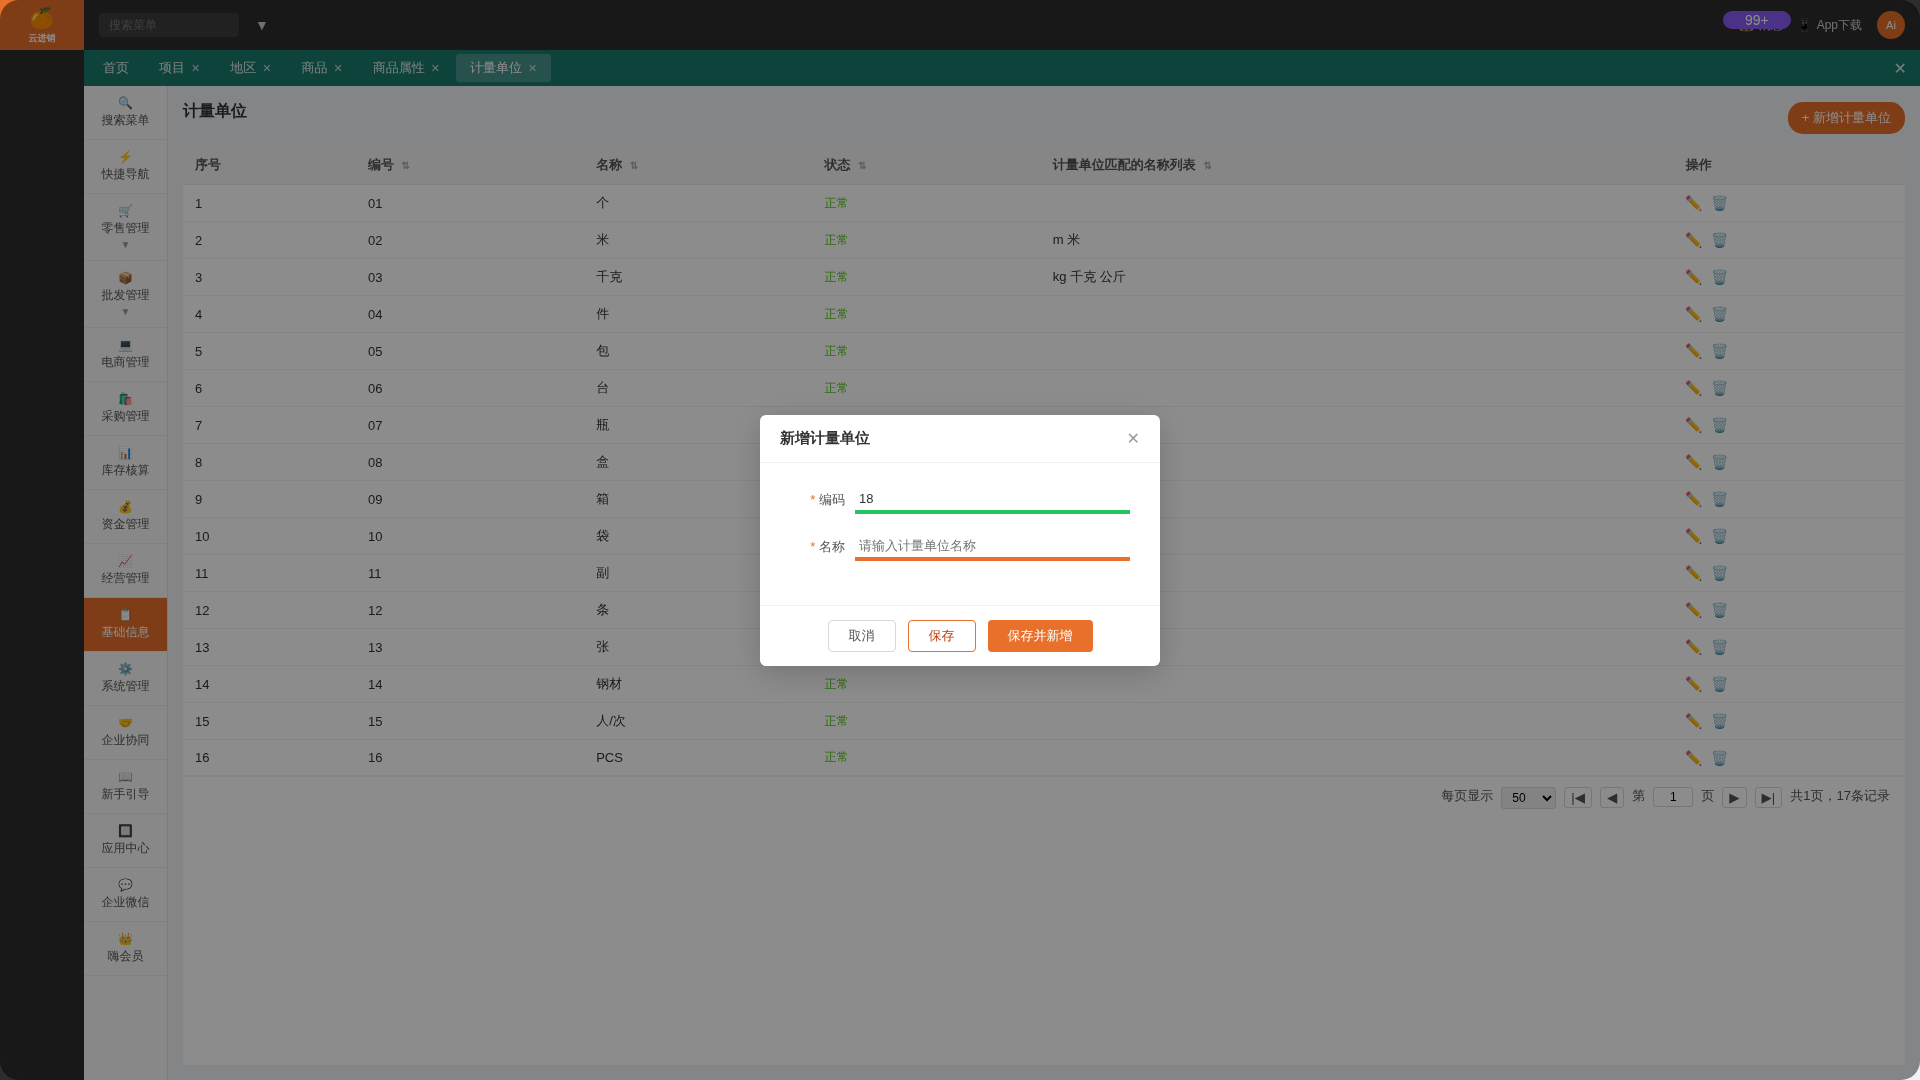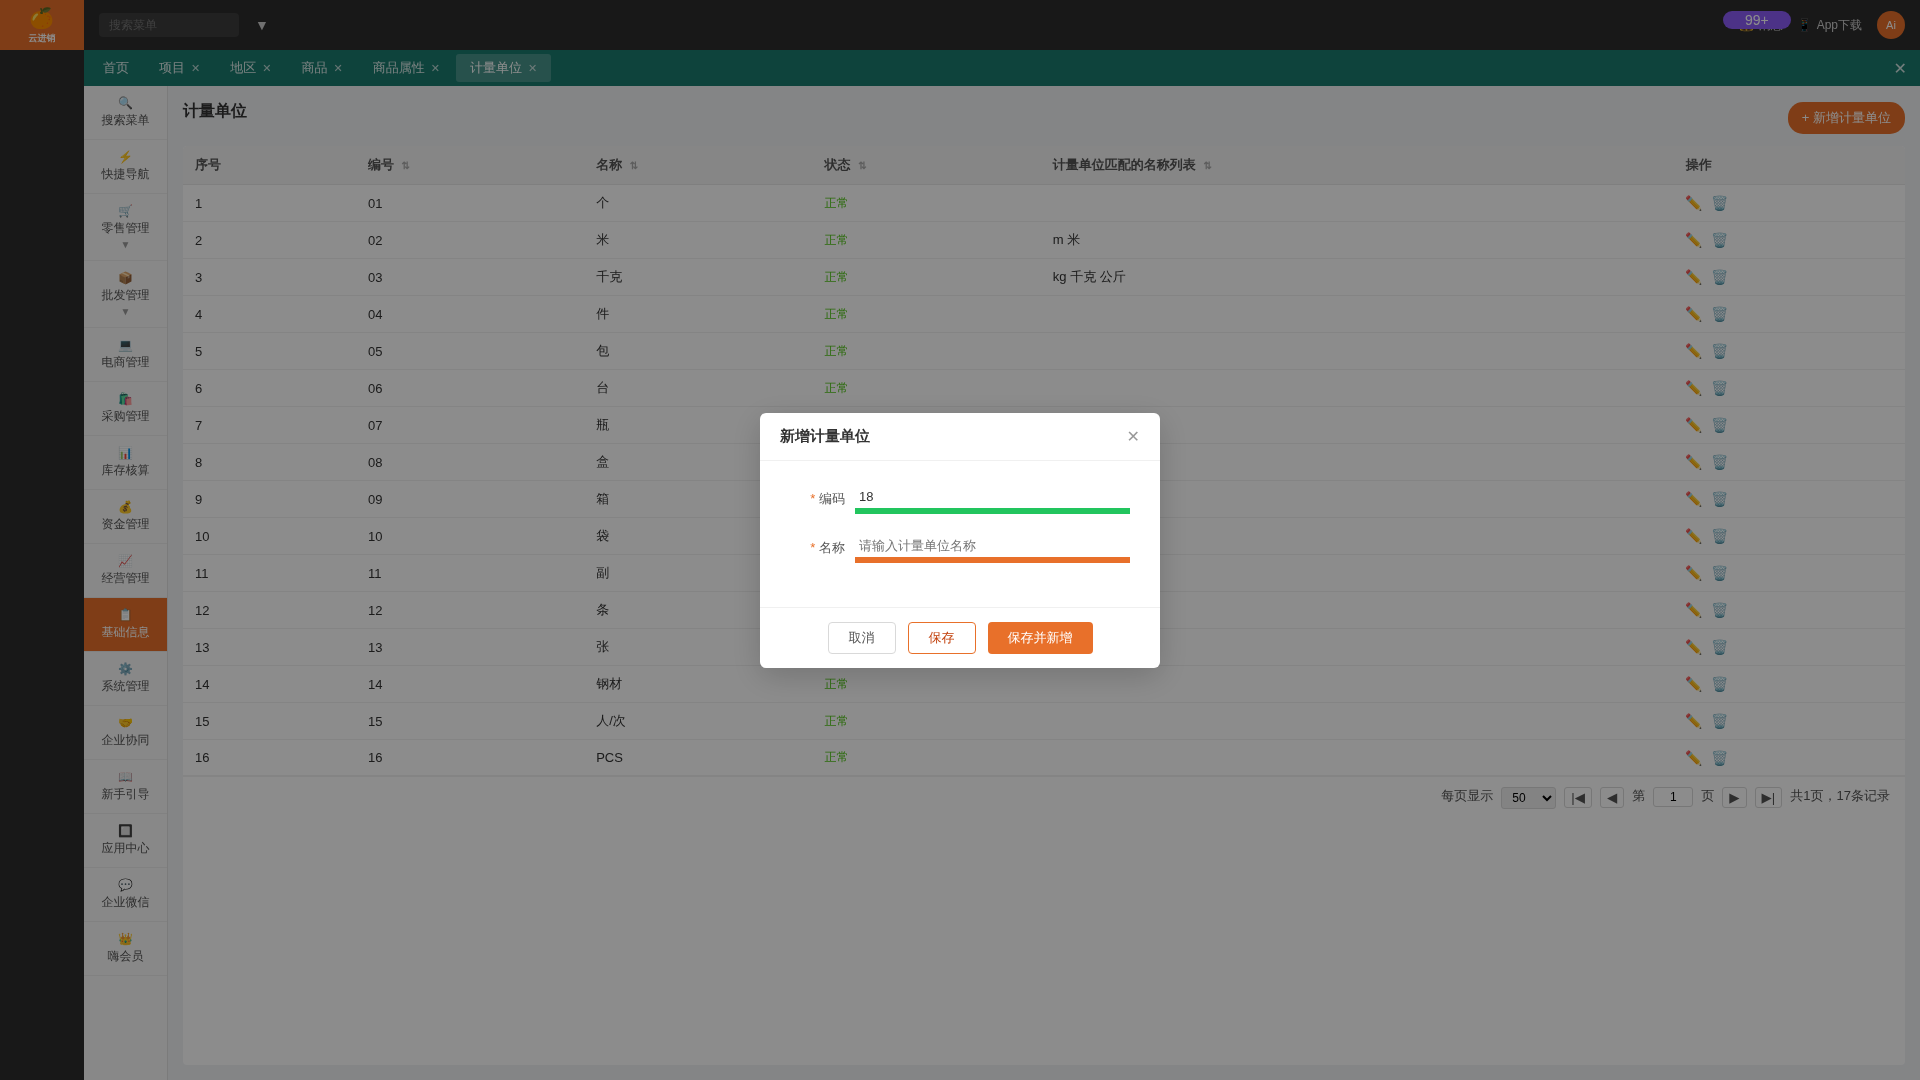--- a/index.html
+++ b/index.html
@@ -307,20 +307,21 @@
 
     
     .overlay {
       position: fixed;
       inset: 0;
       background: rgba(0,0,0,0.45);
       z-index: 100;
       display: flex;
       align-items: center;
       justify-content: center;
+      border-radius: 19px;
     }
 
     
     .modal {
       background: white;
       border-radius: 6px;
       width: 400px;
       box-shadow: 0 8px 32px rgba(0,0,0,0.18);
       overflow: hidden;
     }
@@ -353,21 +354,21 @@
       width: 55px;
       text-align: right;
       color: #555;
       font-size: 13px;
       flex-shrink: 0;
       margin-right: 10px;
     }
     .form-input {
       flex: 1;
       border: none;
-      border-bottom: 6px solid #22c55e;
+      border-bottom: 4px solid #22c55e;
       padding: 4px 4px;
       font-size: 13px;
       outline: none;
       color: #333;
     }
     .form-input.highlighted { border-bottom-color: #e8702a; }
     .modal-footer {
       padding: 14px 20px;
       display: flex;
       justify-content: center;

